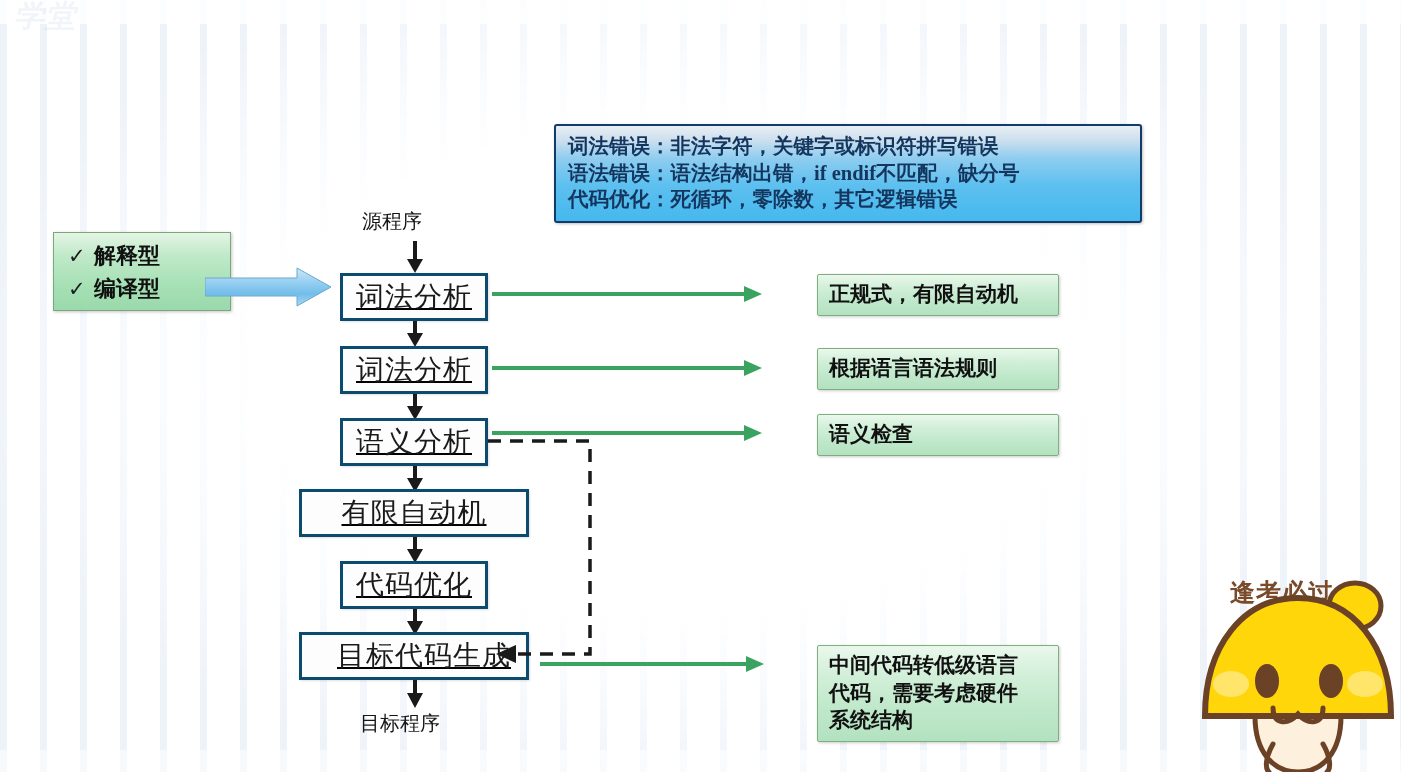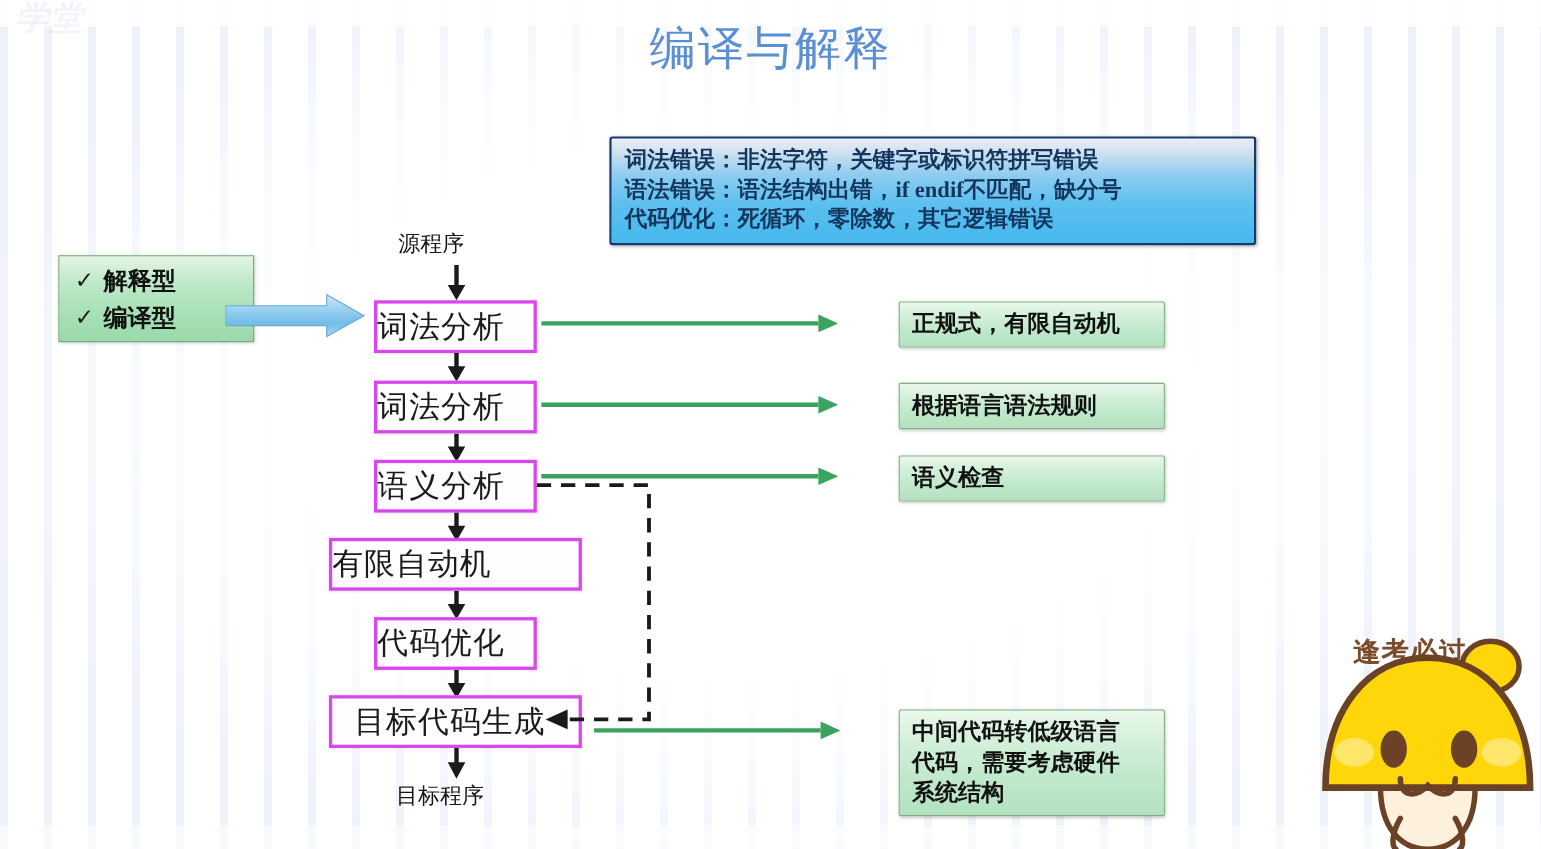--- a/index.html
+++ b/index.html
@@ -162,26 +162,27 @@
   .flow-label {
     position: absolute;
     font-size: 20px;
     color: #161616;
     font-family: "DejaVu Serif", "Liberation Serif", serif;
     white-space: nowrap;
   }
   .flow-box {
     position: absolute;
     box-sizing: border-box;
-    border: 3px solid #d946ef;
+    border: 3px solid #0c4a6e;
     background: #fdfdfd;
     display: flex;
     align-items: center;
-    justify-content: flex-start;
+    justify-content: center;
     box-shadow: 1px 1px 2px rgba(0,0,0,0.12);
+    text-decoration: underline;
   }
   .flow-box span {
     font-size: 28px;
     color: #1a1a1a;
     font-family: "DejaVu Serif", "Liberation Serif", serif;
     white-space: nowrap;
     letter-spacing: 1px;
   }
 
   .v-arrow { position: absolute; }
@@ -239,21 +240,20 @@
 
 <div id="slide">
 
   <div class="bg-texture"></div>
   <div class="bg-white-core"></div>
   <div class="bg-topband"></div>
   <div class="bg-bottomband"></div>
 
   <div class="watermark">学堂</div>
 
-  <div class="slide-title">编译与解释</div>
 
   <div class="error-box">
     <div class="error-line">词法错误：非法字符，关键字或标识符拼写错误</div>
     <div class="error-line">语法错误：语法结构出错，if   endif不匹配，缺分号</div>
     <div class="error-line">代码优化：死循环，零除数，其它逻辑错误</div>
   </div>
 
   <div class="types-box">
     <div class="type-row">
       <span class="check-mark">✓</span>

